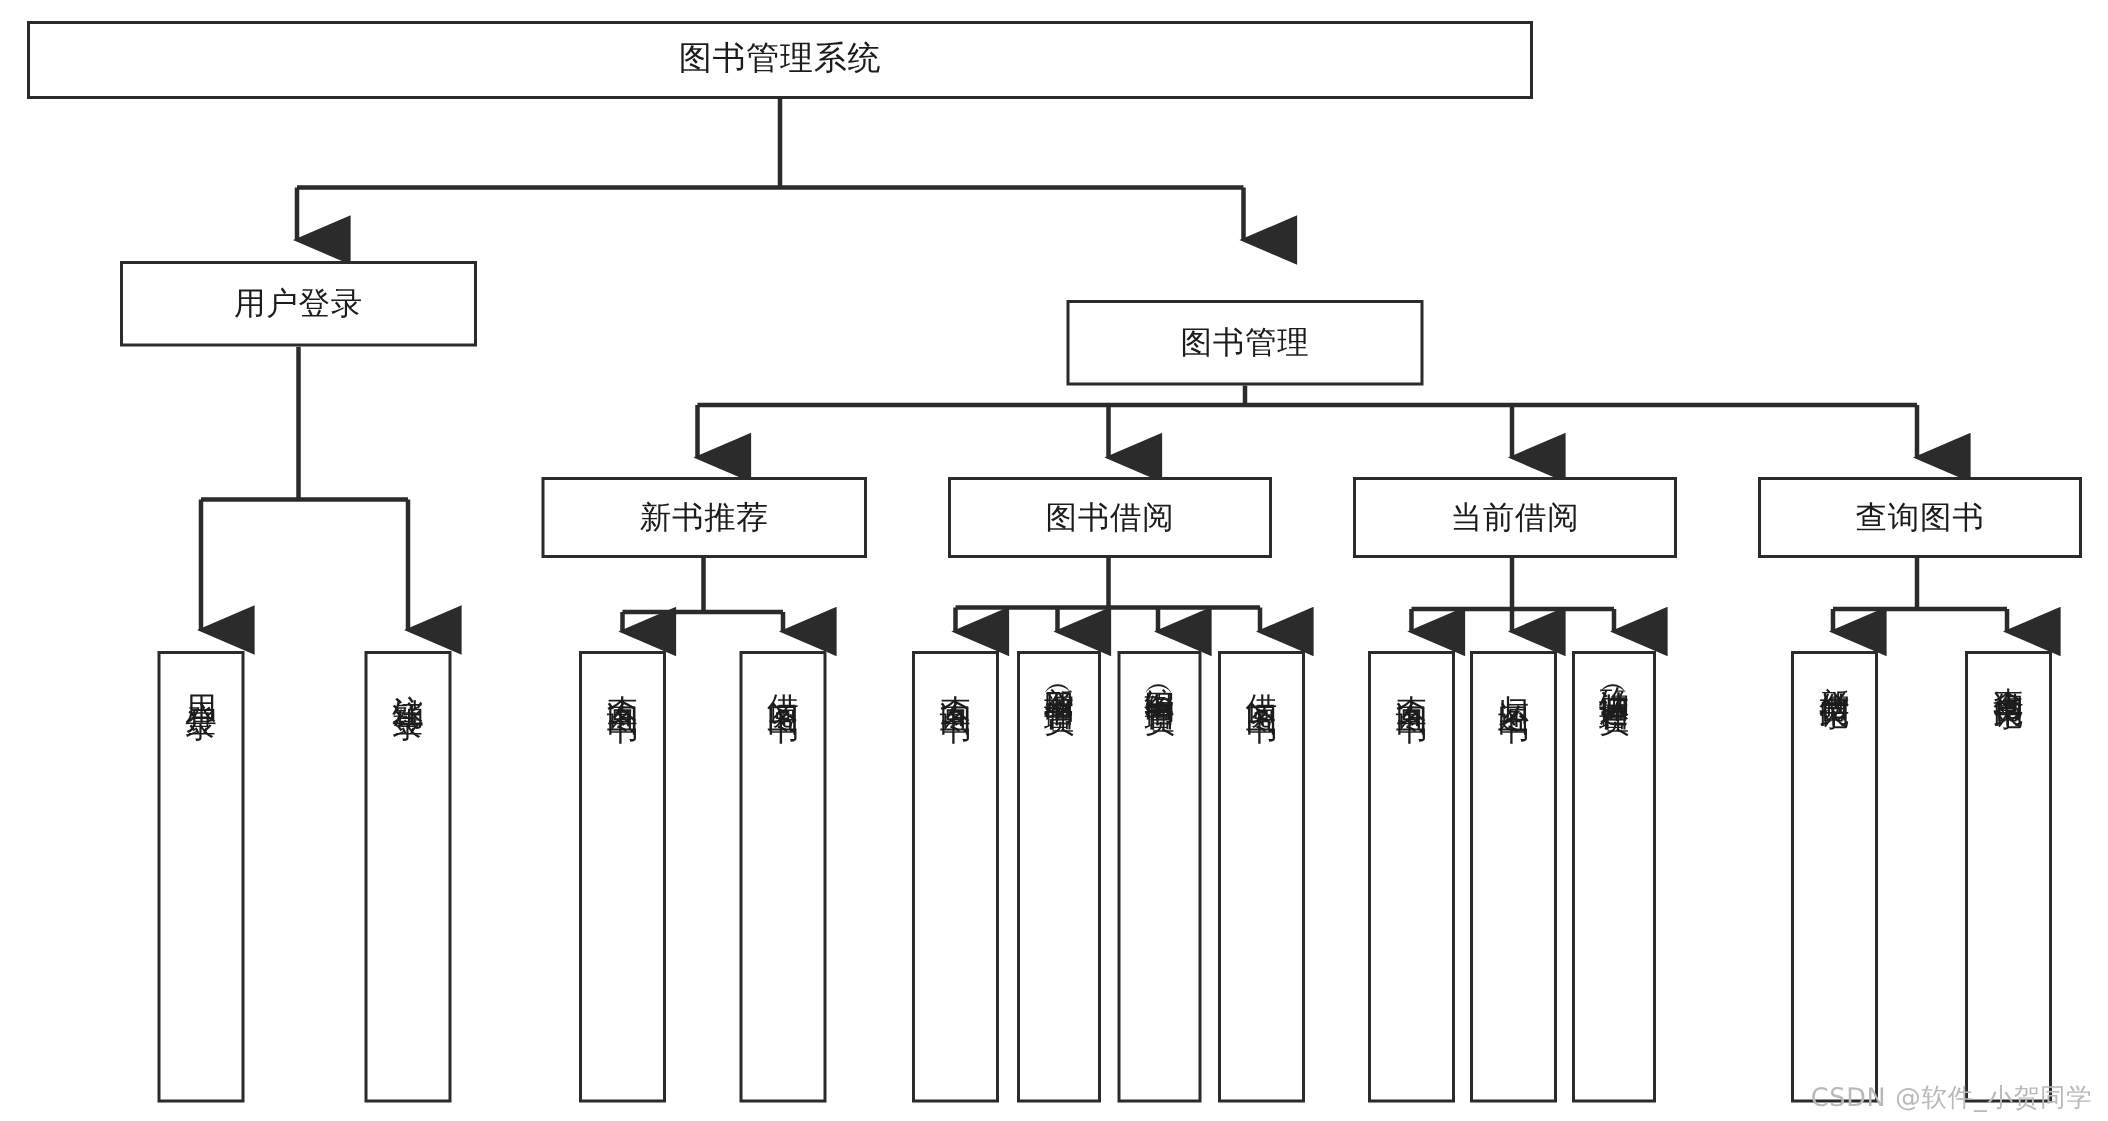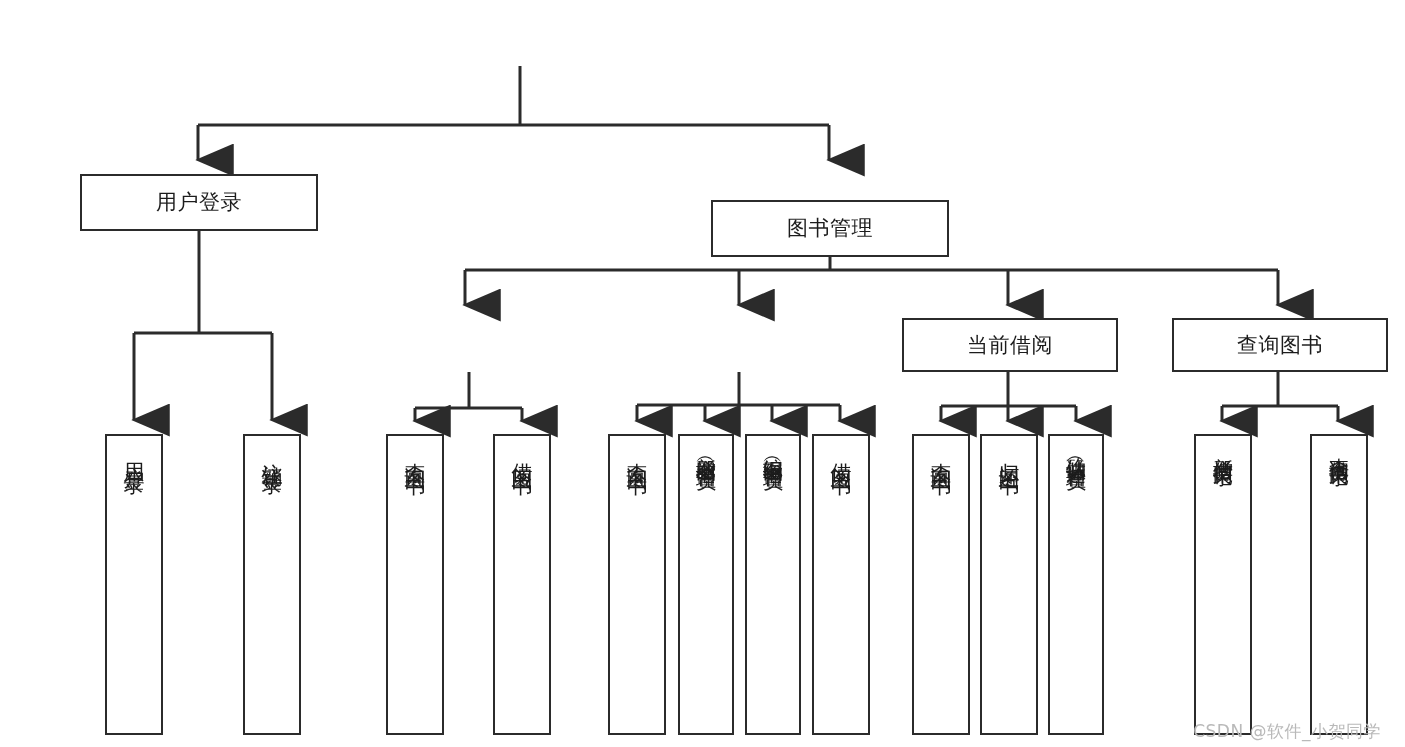--- a/index.html
+++ b/index.html
@@ -61,21 +61,21 @@
   }
   .node.vert.tall{
     padding-top:6px;
   }
   .node.vert.tall .label{
     font-size:20px;
     letter-spacing:2px;
   }
   #watermark{
     position:absolute;
-    right:24px;
+    right:10px;
     bottom:4px;
     font-size:17px;
     color:#b9b9b9;
     letter-spacing:0.5px;
     z-index:5;
     white-space:nowrap;
     margin-left:17px;
   }
 </style>
 </head>
@@ -129,30 +129,39 @@
       <line x1="1008" y1="406" x2="1008" y2="421" marker-end="url(#arrowdown)"></line>
       <line x1="1076" y1="406" x2="1076" y2="421" marker-end="url(#arrowdown)"></line>
 
       <line x1="1278" y1="372" x2="1278" y2="406"></line>
       <line x1="1222" y1="406" x2="1338" y2="406"></line>
       <line x1="1222" y1="406" x2="1222" y2="421" marker-end="url(#arrowdown)"></line>
       <line x1="1338" y1="406" x2="1338" y2="421" marker-end="url(#arrowdown)"></line>
     </g>
   </svg>
 
+  <div class="node horiz root" style="left:18px; top:14px; width:1004px; height:52px;">
+    <span class="label">图书管理系统</span>
+  </div>
 
   <div class="node horiz" style="left:80px; top:174px; width:238px; height:57px;">
     <span class="label">用户登录</span>
   </div>
 
   <div class="node horiz" style="left:711px; top:174px; width:238px; height:57px;margin-top:26px;">
     <span class="label">图书管理</span>
   </div>
 
-
+  <div class="node horiz" style="left:361px; top:318px; width:217px; height:54px;">
+    <span class="label">新书推荐</span>
+  </div>
+
+  <div class="node horiz" style="left:632px; top:318px; width:216px; height:54px;">
+    <span class="label">图书借阅</span>
+  </div>
 
   <div class="node horiz" style="left:902px; top:318px; width:216px; height:54px;">
     <span class="label">当前借阅</span>
   </div>
 
   <div class="node horiz" style="left:1172px; top:318px; width:216px; height:54px;">
     <span class="label">查询图书</span>
   </div>
 
   <div class="node vert" style="left:105px; top:434px; width:58px; height:301px;">

